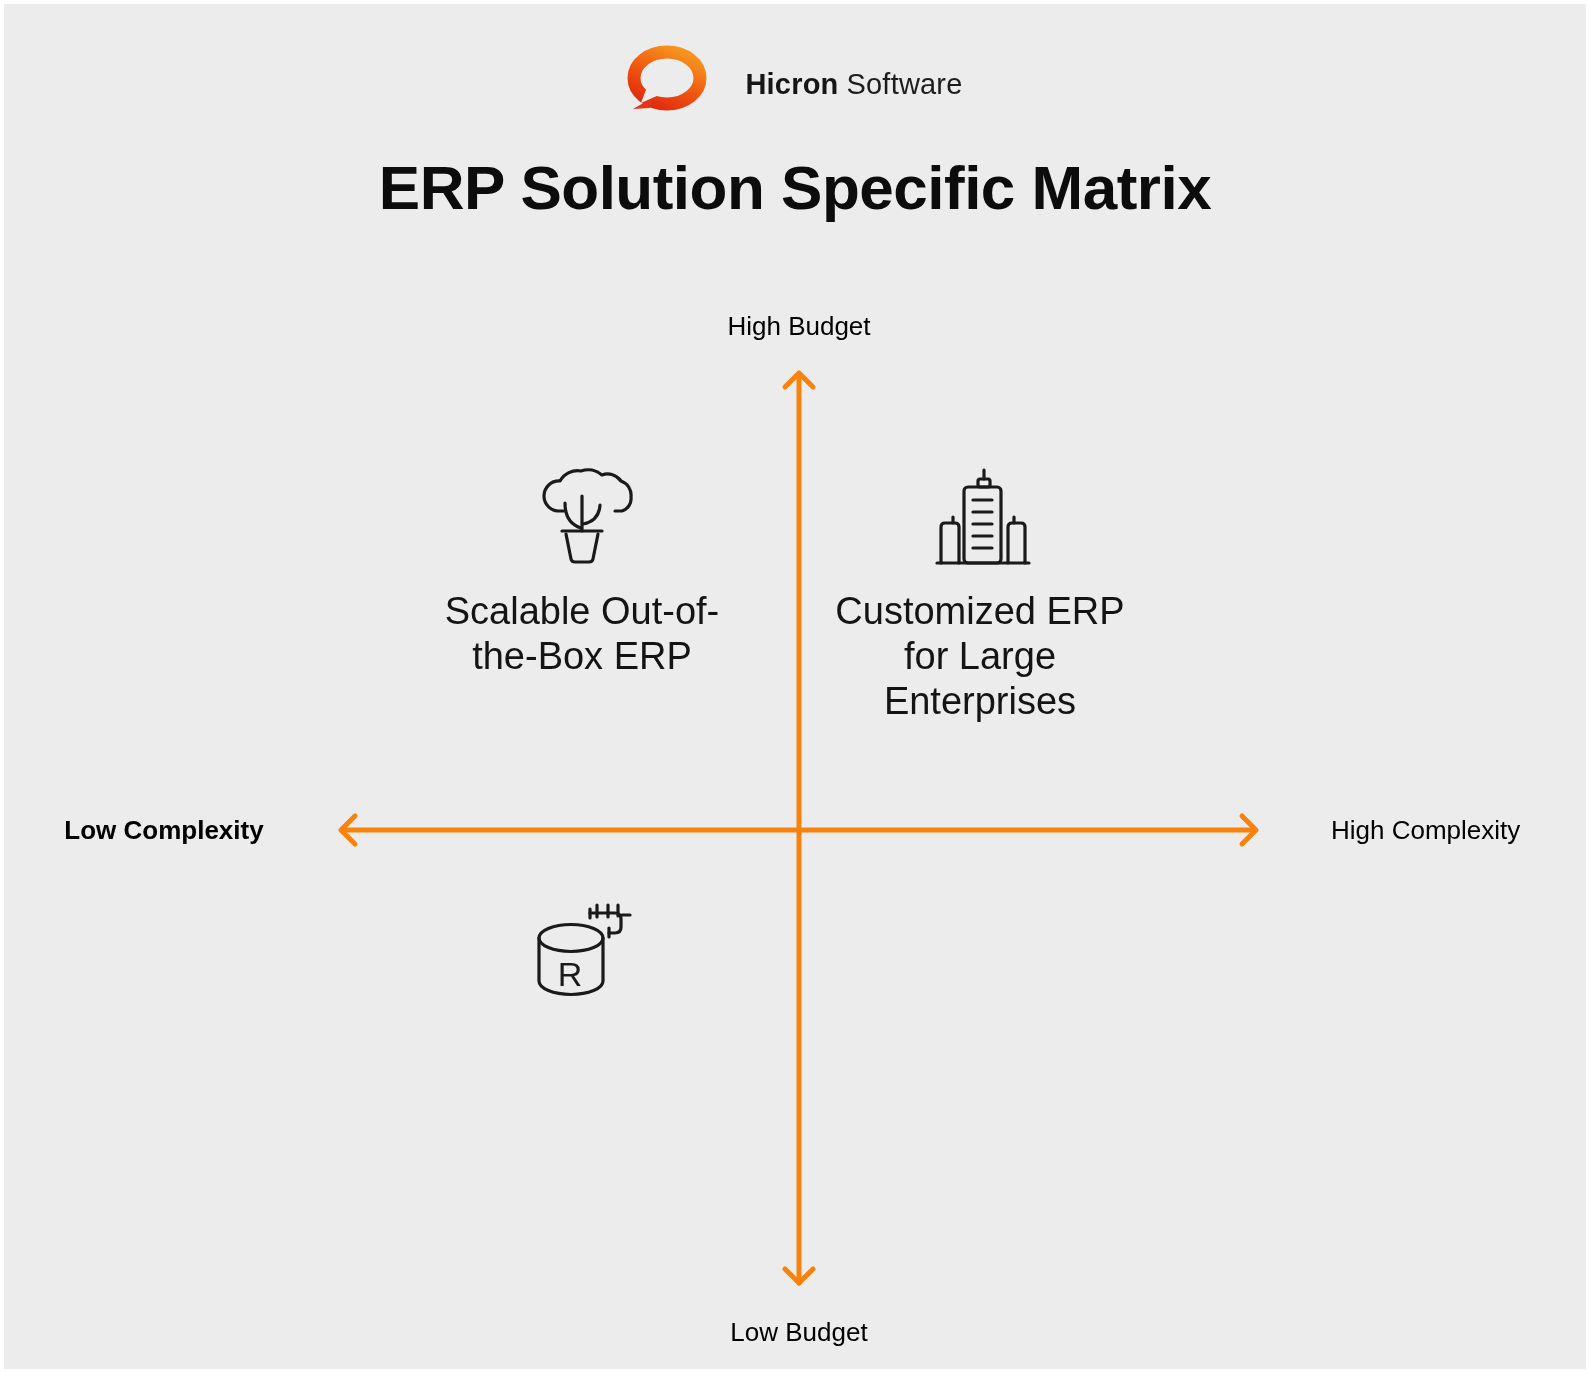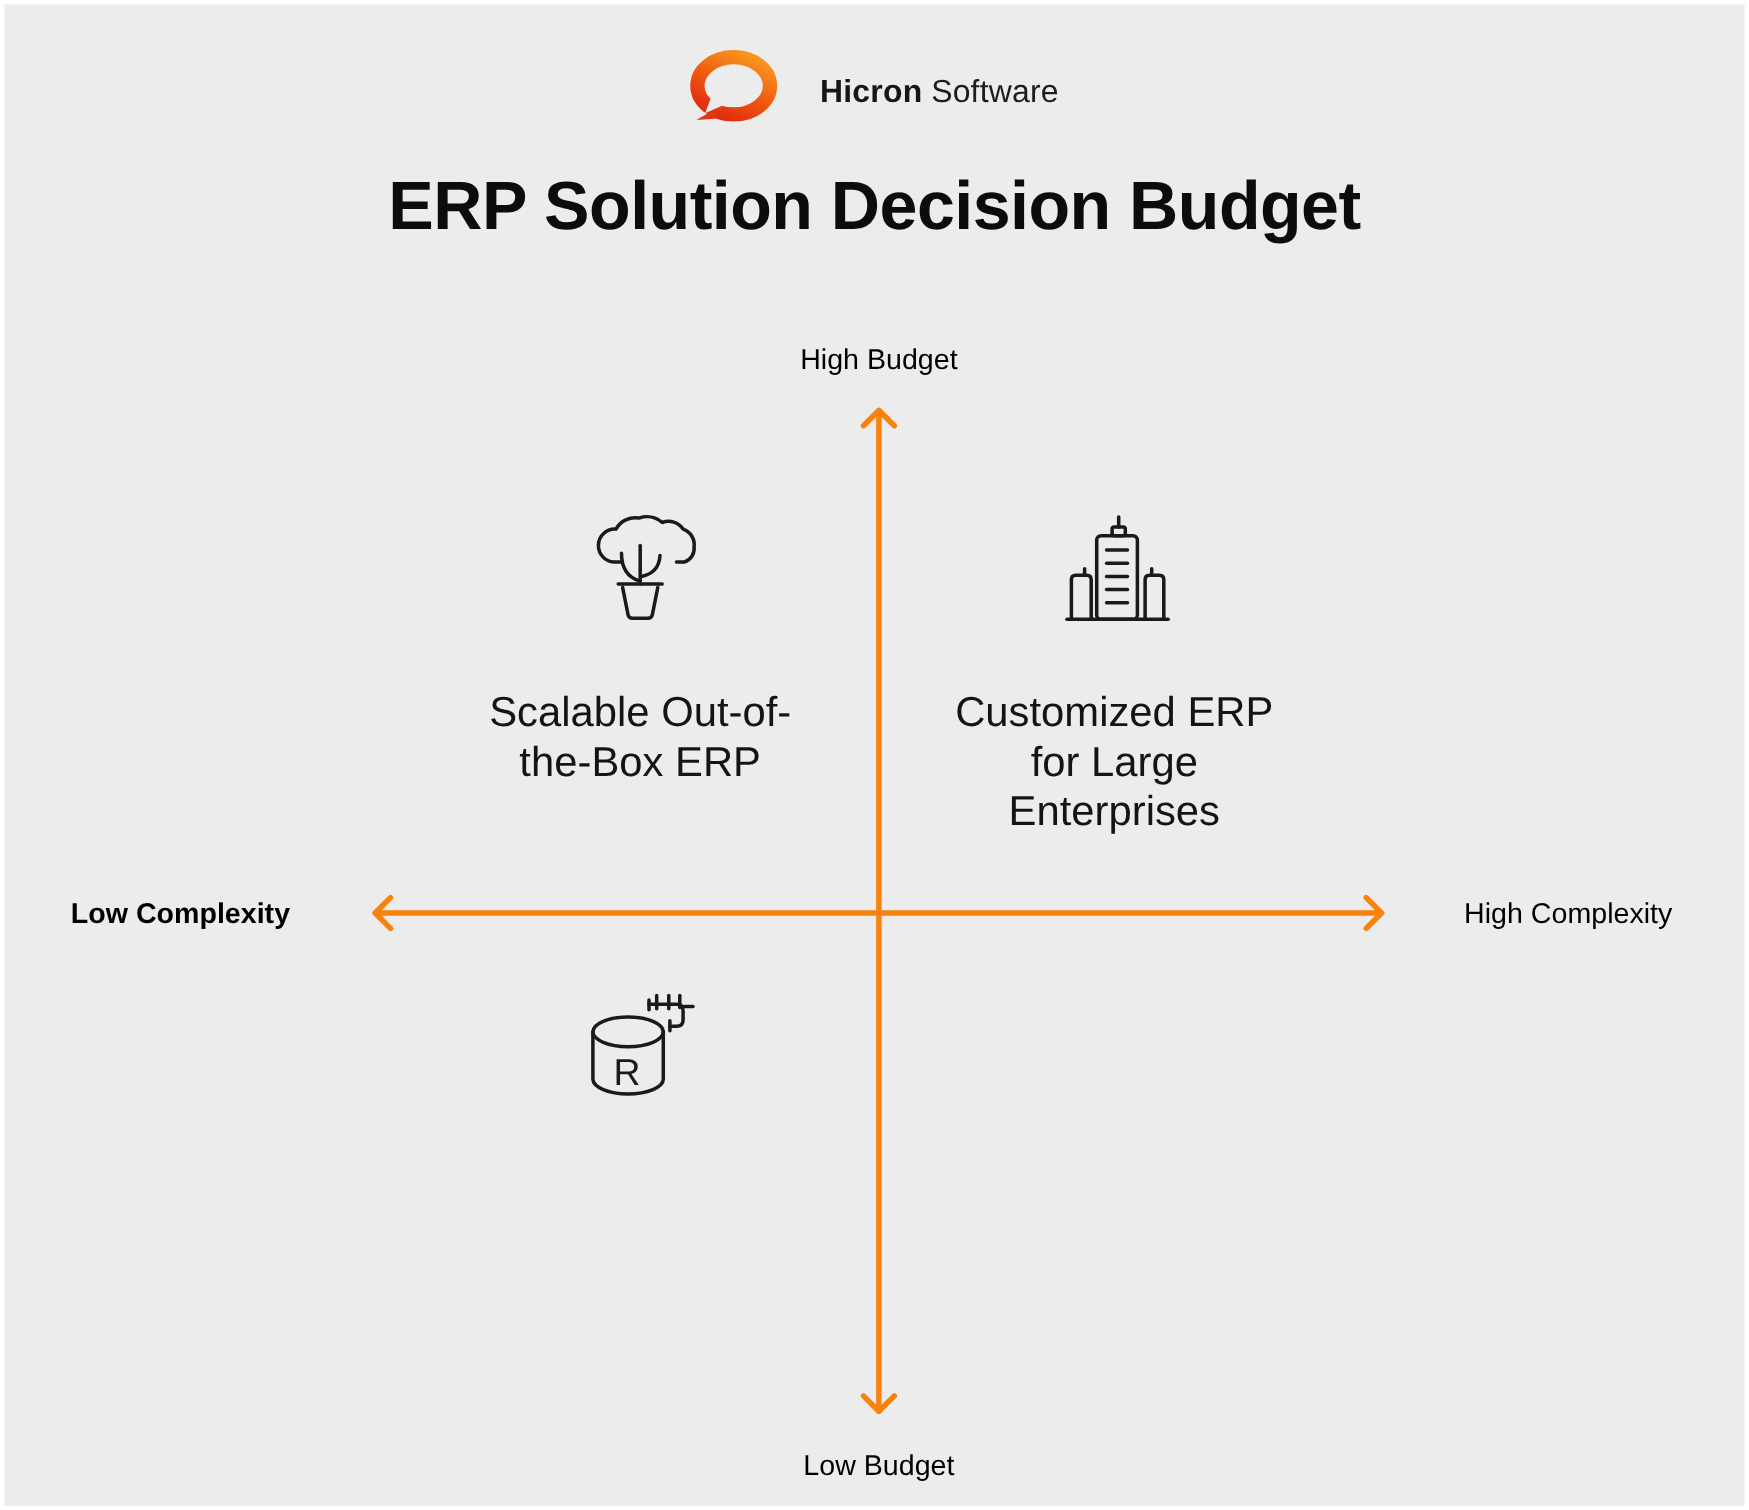--- a/index.html
+++ b/index.html
@@ -21,25 +21,25 @@
   
   .axis-label{position:absolute;font-size:26px;color:#000000;line-height:44px;}
   .lbl-high-budget{top:300px;left:595px;width:400px;text-align:center;}
   .lbl-low-budget{top:1306px;left:595px;width:400px;text-align:center;}
   .lbl-low-complexity{top:804px;left:10px;width:300px;text-align:center;font-weight:bold;}
   .lbl-high-complexity{top:804px;left:1283px;width:300px;text-align:left;margin-left:44px;}
 
   
   .quad{position:absolute;width:400px;display:flex;flex-direction:column;align-items:center;}
   .quad-tl{left:378px;top:455px;}
-  .quad-tr{left:809px;top:455px;}
+  .quad-tr{left:776px;top:455px;}
   .quad-bl{left:378px;top:889px;}
   .quad-br{left:809px;top:889px;}
   .quad svg.icon{width:112px;height:112px;flex:0 0 auto;}
-  .q-label{margin-top:55px;font-size:38px;line-height:45px;color:#141414;text-align:center;white-space:pre-line;}
+  .q-label{margin-top:18px;font-size:38px;line-height:45px;color:#141414;text-align:center;white-space:pre-line;}
 
   .icon *{vector-effect:none;}
 </style>
 </head>
 <body>
 
 <div class="frame">
   <div class="canvas">
 
     <div class="logo-row">
@@ -54,21 +54,21 @@
         <ellipse cx="40" cy="33" rx="33" ry="26" fill="none" stroke="url(#ringGrad)" stroke-width="13"></ellipse>
         <polygon points="6,64 27,52 23,63" fill="#E23616"></polygon>
         <polygon points="20,42 32,50 14,58" fill="#ECECEC"></polygon>
       </svg>
       <div class="logo-text">
         <span class="bold">Hicron</span>
         <span class="light">Software</span>
       </div>
     </div>
 
-    <div class="page-title">ERP Solution Decision Budget</div>
+    <div class="page-title">ERP Solution Specific Matrix</div>
 
     <svg class="axes-svg" viewBox="0 0 1590 1373" fill="none" stroke="#F8820B" stroke-width="5" stroke-linecap="round" stroke-linejoin="round">
       <path d="M 795,372 V 1279"></path>
       <path d="M 781,383 L 795,369 L 809,383"></path>
       <path d="M 781,1265 L 795,1279 L 809,1265"></path>
       <path d="M 340,826 H 1249"></path>
       <path d="M 351,812 L 337,826 L 351,840"></path>
       <path d="M 1238,812 L 1252,826 L 1238,840"></path>
     </svg>
 

